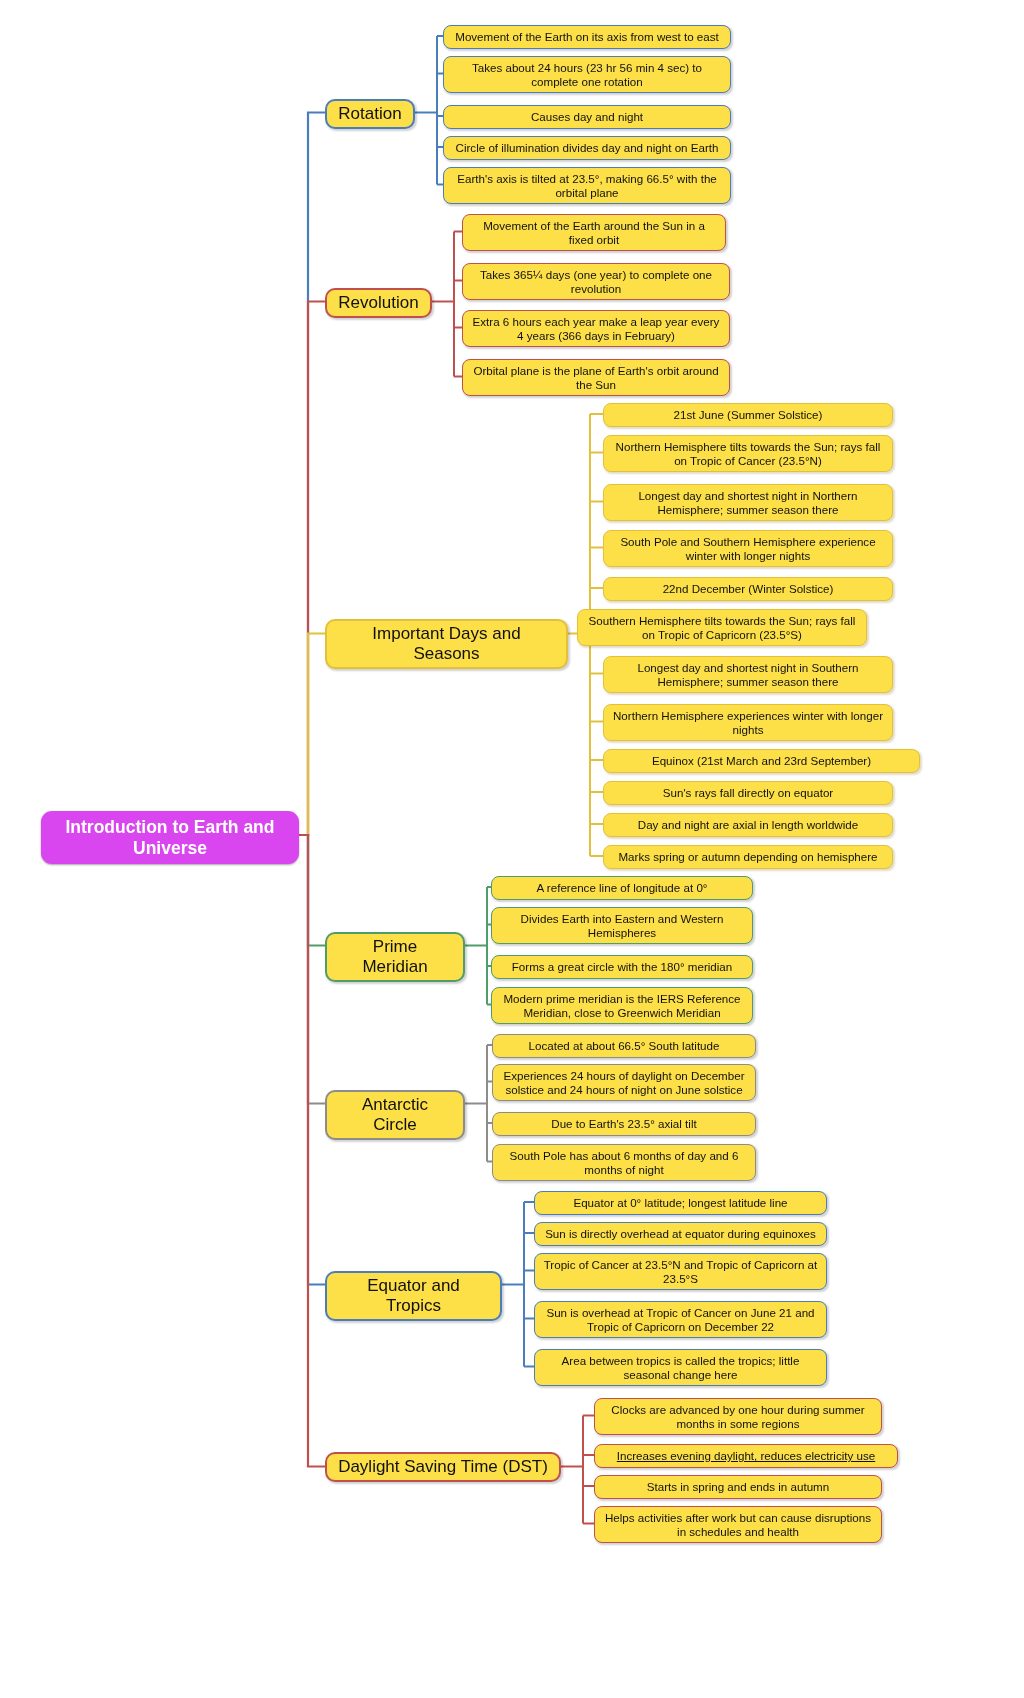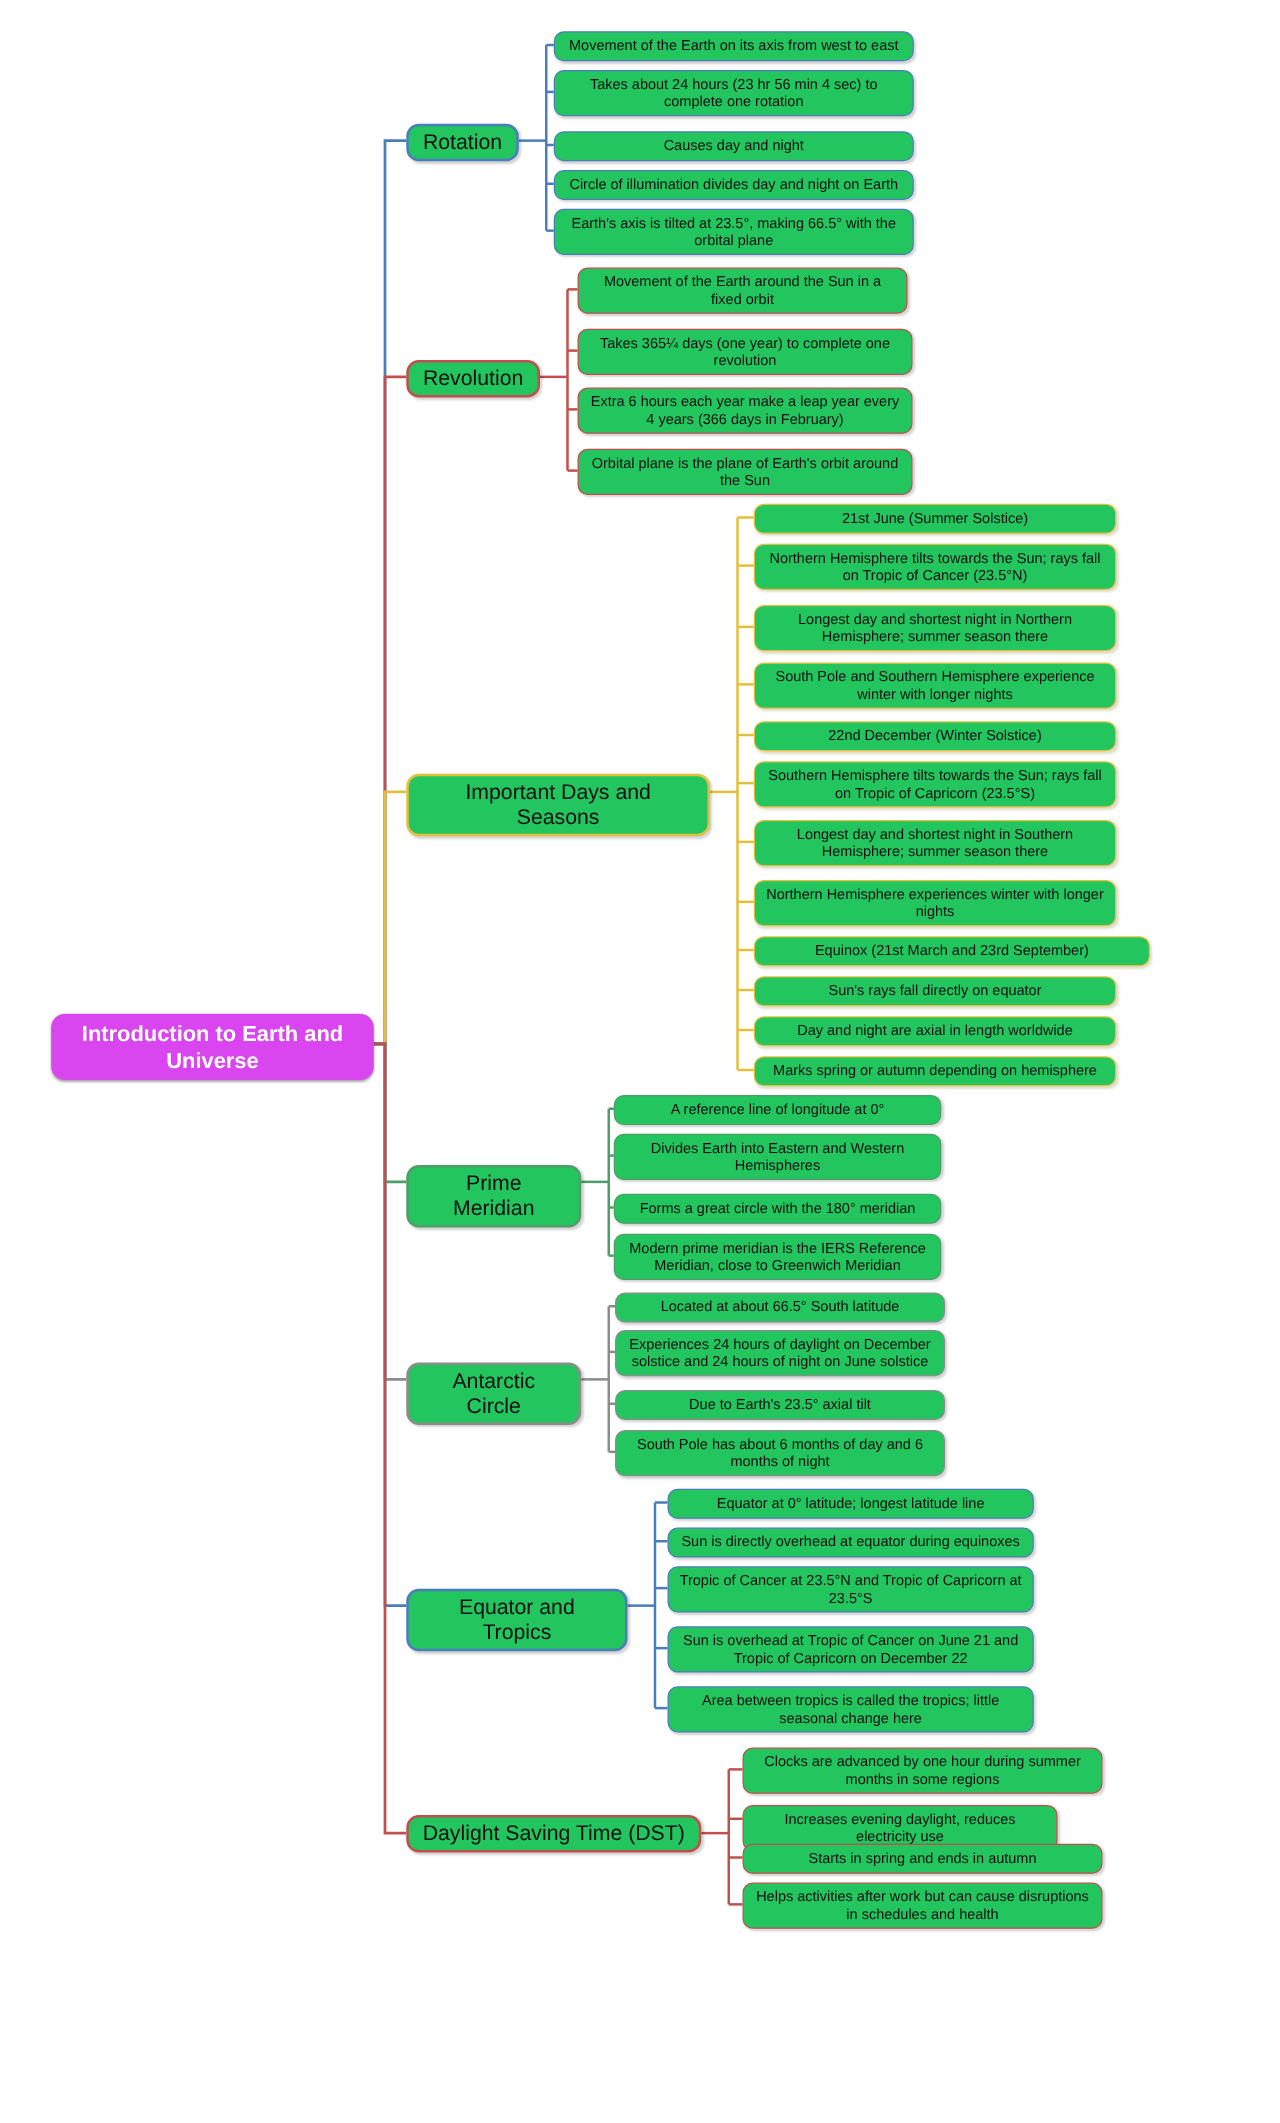--- a/index.html
+++ b/index.html
@@ -5,21 +5,21 @@
   html,body{margin:0;padding:0;background:#ffffff;}
   body{
     width:1024px;height:1698px;position:relative;overflow:hidden;
     font-family:"Liberation Sans","DejaVu Sans",sans-serif;
     -webkit-font-smoothing:antialiased;
   }
   #canvas{position:absolute;inset:0;}
   svg.links{position:absolute;left:0;top:0;width:1024px;height:1698px;overflow:visible;}
 
   .node{position:absolute;box-sizing:border-box;display:flex;align-items:center;justify-content:center;
-        text-align:center;border-radius:9px;background:#22c55e;line-height:1.18;}
+        text-align:center;border-radius:9px;background:#fde047;line-height:1.18;}
 
   
   .root{
     background:#d946ef;color:#ffffff;border:none;border-radius:11px;
     font-size:17.5px;font-weight:bold;padding:6px 12px;
     box-shadow:0 1px 2px rgba(0,0,0,.35);
   }
 
   
   .branch{
@@ -152,21 +152,21 @@
       </div>
       <div class="node leaf c-yellow sh-y" style="left: 603px; top: 484px; width: 290px; min-height: 35px; border-color: rgb(227, 192, 60);">
         <span>Longest day and shortest night in Northern Hemisphere; summer season there</span>
       </div>
       <div class="node leaf c-yellow sh-y" style="left: 603px; top: 530px; width: 290px; min-height: 35px; border-color: rgb(227, 192, 60);">
         <span>South Pole and Southern Hemisphere experience winter with longer nights</span>
       </div>
       <div class="node leaf c-yellow sh-y" style="left: 603px; top: 577px; width: 290px; min-height: 22px; border-color: rgb(227, 192, 60);">
         <span>22nd December (Winter Solstice)</span>
       </div>
-      <div class="node leaf c-yellow sh-y" style="left: 603px; top: 609px; width: 290px; min-height: 35px; border-color: rgb(227, 192, 60);">
+      <div class="node leaf c-yellow sh-y" style="left: 577px; top: 609px; width: 290px; min-height: 35px; border-color: rgb(227, 192, 60);">
         <span>Southern Hemisphere tilts towards the Sun; rays fall on Tropic of Capricorn (23.5°S)</span>
       </div>
       <div class="node leaf c-yellow sh-y" style="left: 603px; top: 656px; width: 290px; min-height: 35px; border-color: rgb(227, 192, 60);">
         <span>Longest day and shortest night in Southern Hemisphere; summer season there</span>
       </div>
       <div class="node leaf c-yellow sh-y" style="left: 603px; top: 704px; width: 290px; min-height: 35px; border-color: rgb(227, 192, 60);">
         <span>Northern Hemisphere experiences winter with longer nights</span>
       </div>
       <div class="node leaf c-yellow sh-y" style="left: 603px; top: 749px; width: 317px; min-height: 22px; border-color: rgb(227, 192, 60); text-align: right;">
         <span>Equinox (21st March and 23rd September)</span>
@@ -227,21 +227,21 @@
       </div>
       <div class="node leaf c-blue sh" style="left: 534px; top: 1349px; width: 293px; min-height: 35px; border-color: rgb(74, 126, 187);">
         <span>Area between tropics is called the tropics; little seasonal change here</span>
       </div>
       <div class="node branch c-red sh" style="left: 325px; top: 1452px; width: 236px; min-height: 29px; border-color: rgb(192, 80, 77);">
         <span>Daylight Saving Time (DST)</span>
       </div>
       <div class="node leaf c-red sh" style="left: 594px; top: 1398px; width: 288px; min-height: 35px; border-color: rgb(192, 80, 77);">
         <span>Clocks are advanced by one hour during summer months in some regions</span>
       </div>
-      <div class="node leaf c-red sh" style="left: 594px; top: 1444px; width: 252px; min-height: 22px; border-color: rgb(192, 80, 77);">
+      <div class="node leaf c-red sh" style="left: 594px; top: 1444px; width: 304px; min-height: 22px; border-color: rgb(192, 80, 77); text-decoration: underline;">
         <span>Increases evening daylight, reduces electricity use</span>
       </div>
       <div class="node leaf c-red sh" style="left: 594px; top: 1475px; width: 288px; min-height: 22px; border-color: rgb(192, 80, 77);">
         <span>Starts in spring and ends in autumn</span>
       </div>
       <div class="node leaf c-red sh" style="left: 594px; top: 1506px; width: 288px; min-height: 35px; border-color: rgb(192, 80, 77);">
         <span>Helps activities after work but can cause disruptions in schedules and health</span>
       </div>
     </div>
 </div>

